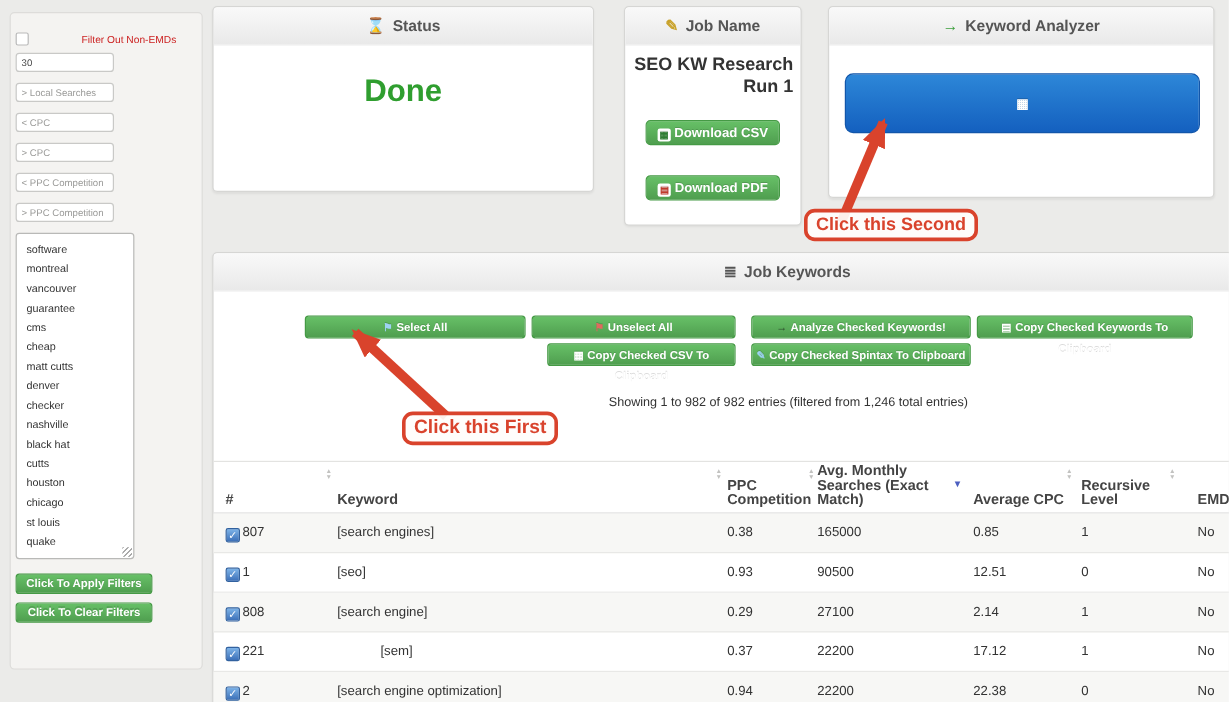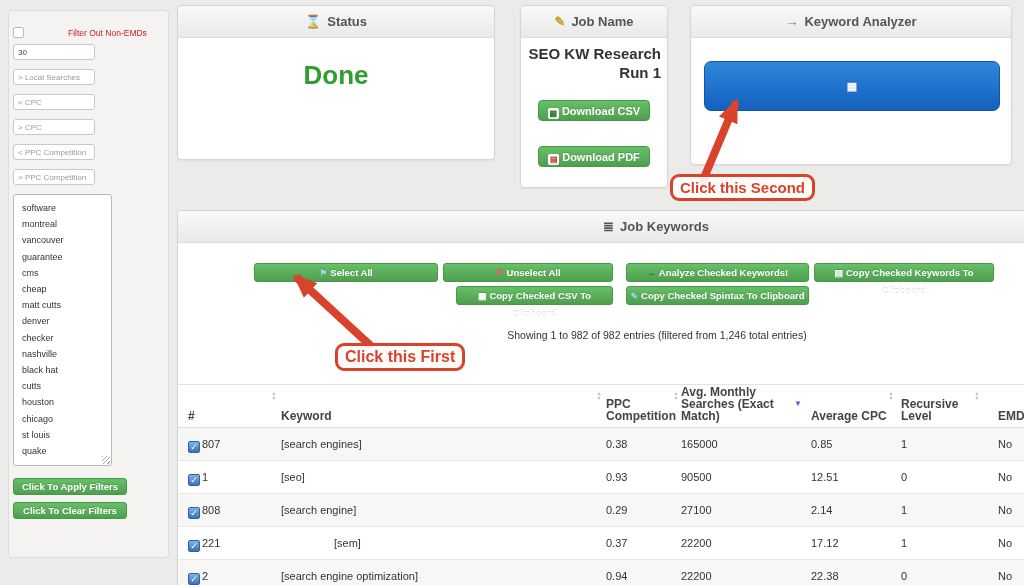--- a/index.html
+++ b/index.html
@@ -186,21 +186,21 @@
           <div class="td" style="left: 10px; width: 88px;"><span class="cb">✓</span>808</div>
           <div class="td" style="left: 103px; width: 320px;">[search engine]</div>
           <div class="td" style="left: 428px; width: 72px;">0.29</div>
           <div class="td" style="left: 503px; width: 118px;">27100</div>
           <div class="td" style="left: 633px; width: 82px;">2.14</div>
           <div class="td" style="left: 723px; width: 78px;">1</div>
           <div class="td" style="left: 820px; width: 80px;">No</div>
         </div>
         <div class="tr">
           <div class="td" style="left: 10px; width: 88px;"><span class="cb">✓</span>221</div>
-          <div class="td" style="left: 120px; width: 320px; padding-left: 36px;">[sem]</div>
+          <div class="td" style="left: 103px; width: 320px; padding-left: 36px;">[sem]</div>
           <div class="td" style="left: 428px; width: 72px;">0.37</div>
           <div class="td" style="left: 503px; width: 118px;">22200</div>
           <div class="td" style="left: 633px; width: 82px;">17.12</div>
           <div class="td" style="left: 723px; width: 78px;">1</div>
           <div class="td" style="left: 820px; width: 80px;">No</div>
         </div>
         <div class="tr stripe">
           <div class="td" style="left: 10px; width: 88px;"><span class="cb">✓</span>2</div>
           <div class="td" style="left: 103px; width: 320px;">[search engine optimization]</div>
           <div class="td" style="left: 428px; width: 72px;">0.94</div>

